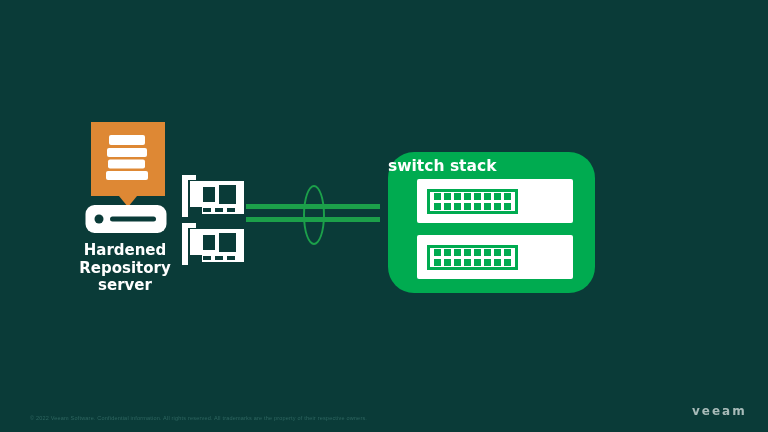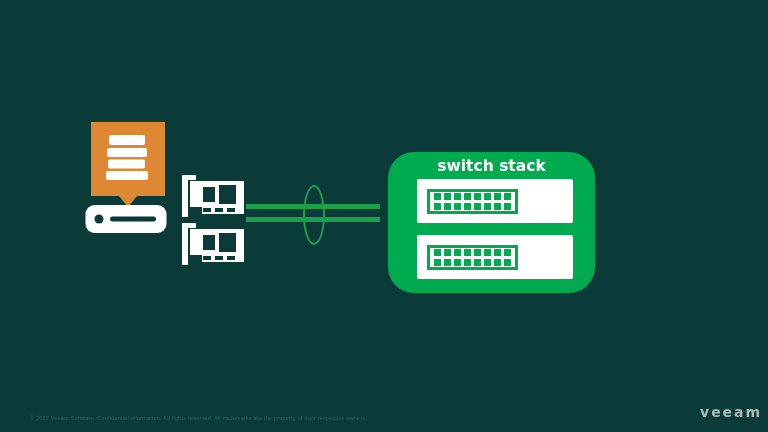--- a/index.html
+++ b/index.html
@@ -56,21 +56,20 @@
   }
 
   
   .switch-box{
     left:388px;top:152px;width:207px;height:141px;
     background:var(--accent-green);
     border-radius:26px;
   }
   .switch-title{
     position:absolute;left:0;top:5px;width:100%;
-    text-align:center;
     color:var(--white);
     font-weight:bold;font-size:15.5px;
   }
   .switch-unit{
     position:absolute;left:29px;width:156px;height:44px;
     background:var(--white);
     border-radius:2px;
   }
   .switch-unit.u1{top:27px;}
   .switch-unit.u2{top:83px;}
@@ -91,23 +90,22 @@
   .copyright{
     left:30px;top:415px;width:400px;
     color:var(--footer-text);
     font-size:5.5px;
     font-family:"Liberation Sans",sans-serif;
     letter-spacing:.2px;
   }
   .veeam-logo{
     left:692px;top:404px;
     color:var(--logo-color);
-    font-weight:bold;font-size:14px;
+    font-weight:bold;font-size:12px;
     letter-spacing:2px;
-    margin-left:8px;
   }
 
   .f-white{fill:var(--white);}
   .f-orange{fill:var(--orange);}
   .f-bg{fill:var(--background);}
 </style>
 </head>
 <body>
 
 <div class="stage">
@@ -120,20 +118,23 @@
     <rect class="f-white" x="20" y="39.5" width="37" height="9" rx="2"></rect>
     <rect class="f-white" x="18" y="51" width="42" height="9" rx="2"></rect>
   </svg>
 
   <svg class="abs" style="left:84px;top:203px" width="84" height="32" viewBox="0 0 84 32">
     <rect class="f-white" x="1.5" y="2" width="81" height="28" rx="9"></rect>
     <circle class="f-bg" cx="15" cy="16" r="4.5"></circle>
     <rect class="f-bg" x="26" y="13.5" width="46" height="5" rx="2.5"></rect>
   </svg>
 
+  <div class="abs repo-label">Hardened
+Repository
+server</div>
 
   <svg class="abs" style="left:181px;top:172px" width="64" height="45" viewBox="0 0 64 45">
     <rect class="f-white" x="1" y="3" width="14" height="5"></rect>
     <rect class="f-white" x="1" y="3" width="6" height="42"></rect>
     <rect class="f-white" x="9" y="9" width="54" height="33"></rect>
     <rect class="f-bg" x="9" y="35" width="12" height="8"></rect>
     <rect class="f-bg" x="22" y="15" width="12" height="15"></rect>
     <rect class="f-bg" x="38" y="13" width="17" height="19"></rect>
     <rect class="f-bg" x="22" y="36" width="8" height="4"></rect>
     <rect class="f-bg" x="34" y="36" width="8" height="4"></rect>

